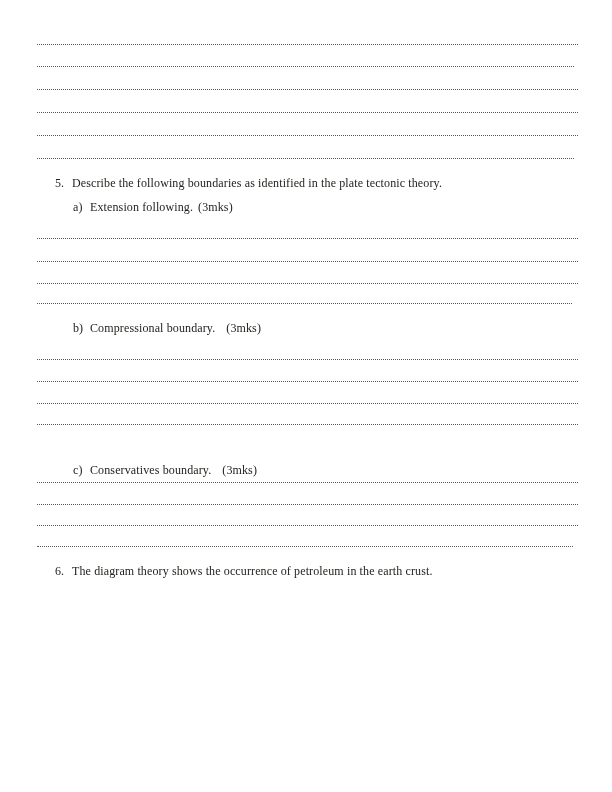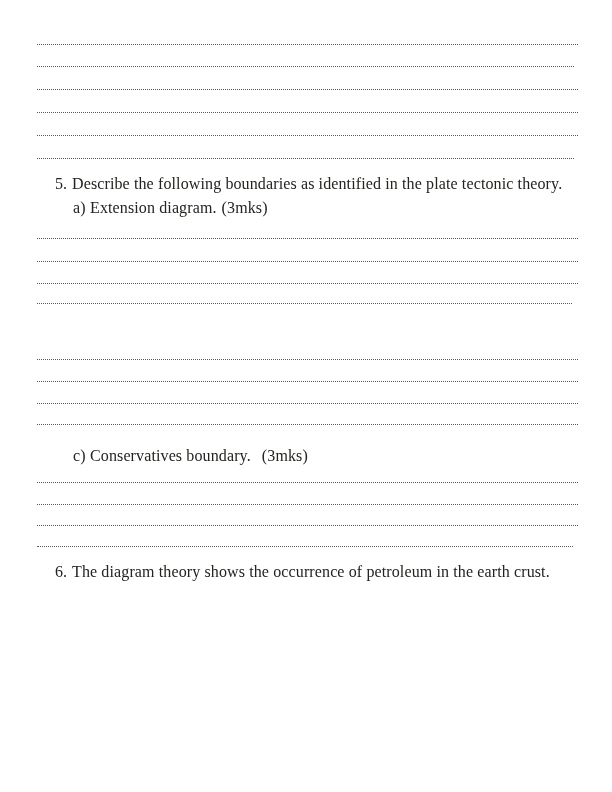--- a/index.html
+++ b/index.html
@@ -24,21 +24,21 @@
     position: absolute;
     height: 0;
     border-top: 1.4px dotted #4a4a4a;
     opacity: .92;
   }
 
   
   .qline {
     position: absolute;
     white-space: nowrap;
-    font-size: 16px;
+    font-size: 12px;
     line-height: 13px;
     letter-spacing: .12px;
     color: #23231f;
   }
 
   .qnum {
     display: inline-block;
     width: 17px;
   }
 
@@ -82,25 +82,28 @@
       <div class="rule" style="left: 37px; top: 504px; width: 541px;"></div>
       <div class="rule" style="left: 37px; top: 525px; width: 541px;"></div>
       <div class="rule" style="left: 37px; top: 546px; width: 536px;"></div>
     </div>
 
   <div class="qline" style="left:55px; top:177px;">
     <span class="qnum">5.</span><span>Describe the following boundaries as identified in the plate tectonic theory.</span>
   </div>
 
   <div class="qline" style="left:73px; top:201px;">
-    <span class="subnum">a)</span><span>Extension diagram.</span><span class="gap-sm"></span><span class="marks">(3mks)</span>
+    <span class="subnum">a)</span><span>Extension following.</span><span class="gap-sm"></span><span class="marks">(3mks)</span>
   </div>
 
+  <div class="qline" style="left:73px; top:322px;">
+    <span class="subnum">b)</span><span>Compressional boundary.</span><span class="gap-md"></span><span class="marks">(3mks)</span>
+  </div>
 
-  <div class="qline" style="left:73px; top:449px;">
+  <div class="qline" style="left:73px; top:464px;">
     <span class="subnum">c)</span><span>Conservatives boundary.</span><span class="gap-md"></span><span class="marks">(3mks)</span>
   </div>
 
   <div class="qline" style="left:55px; top:565px;">
     <span class="qnum">6.</span><span>The diagram theory shows the occurrence of petroleum in the earth crust.</span>
   </div>
 
 </div>
 
 </body></html>

